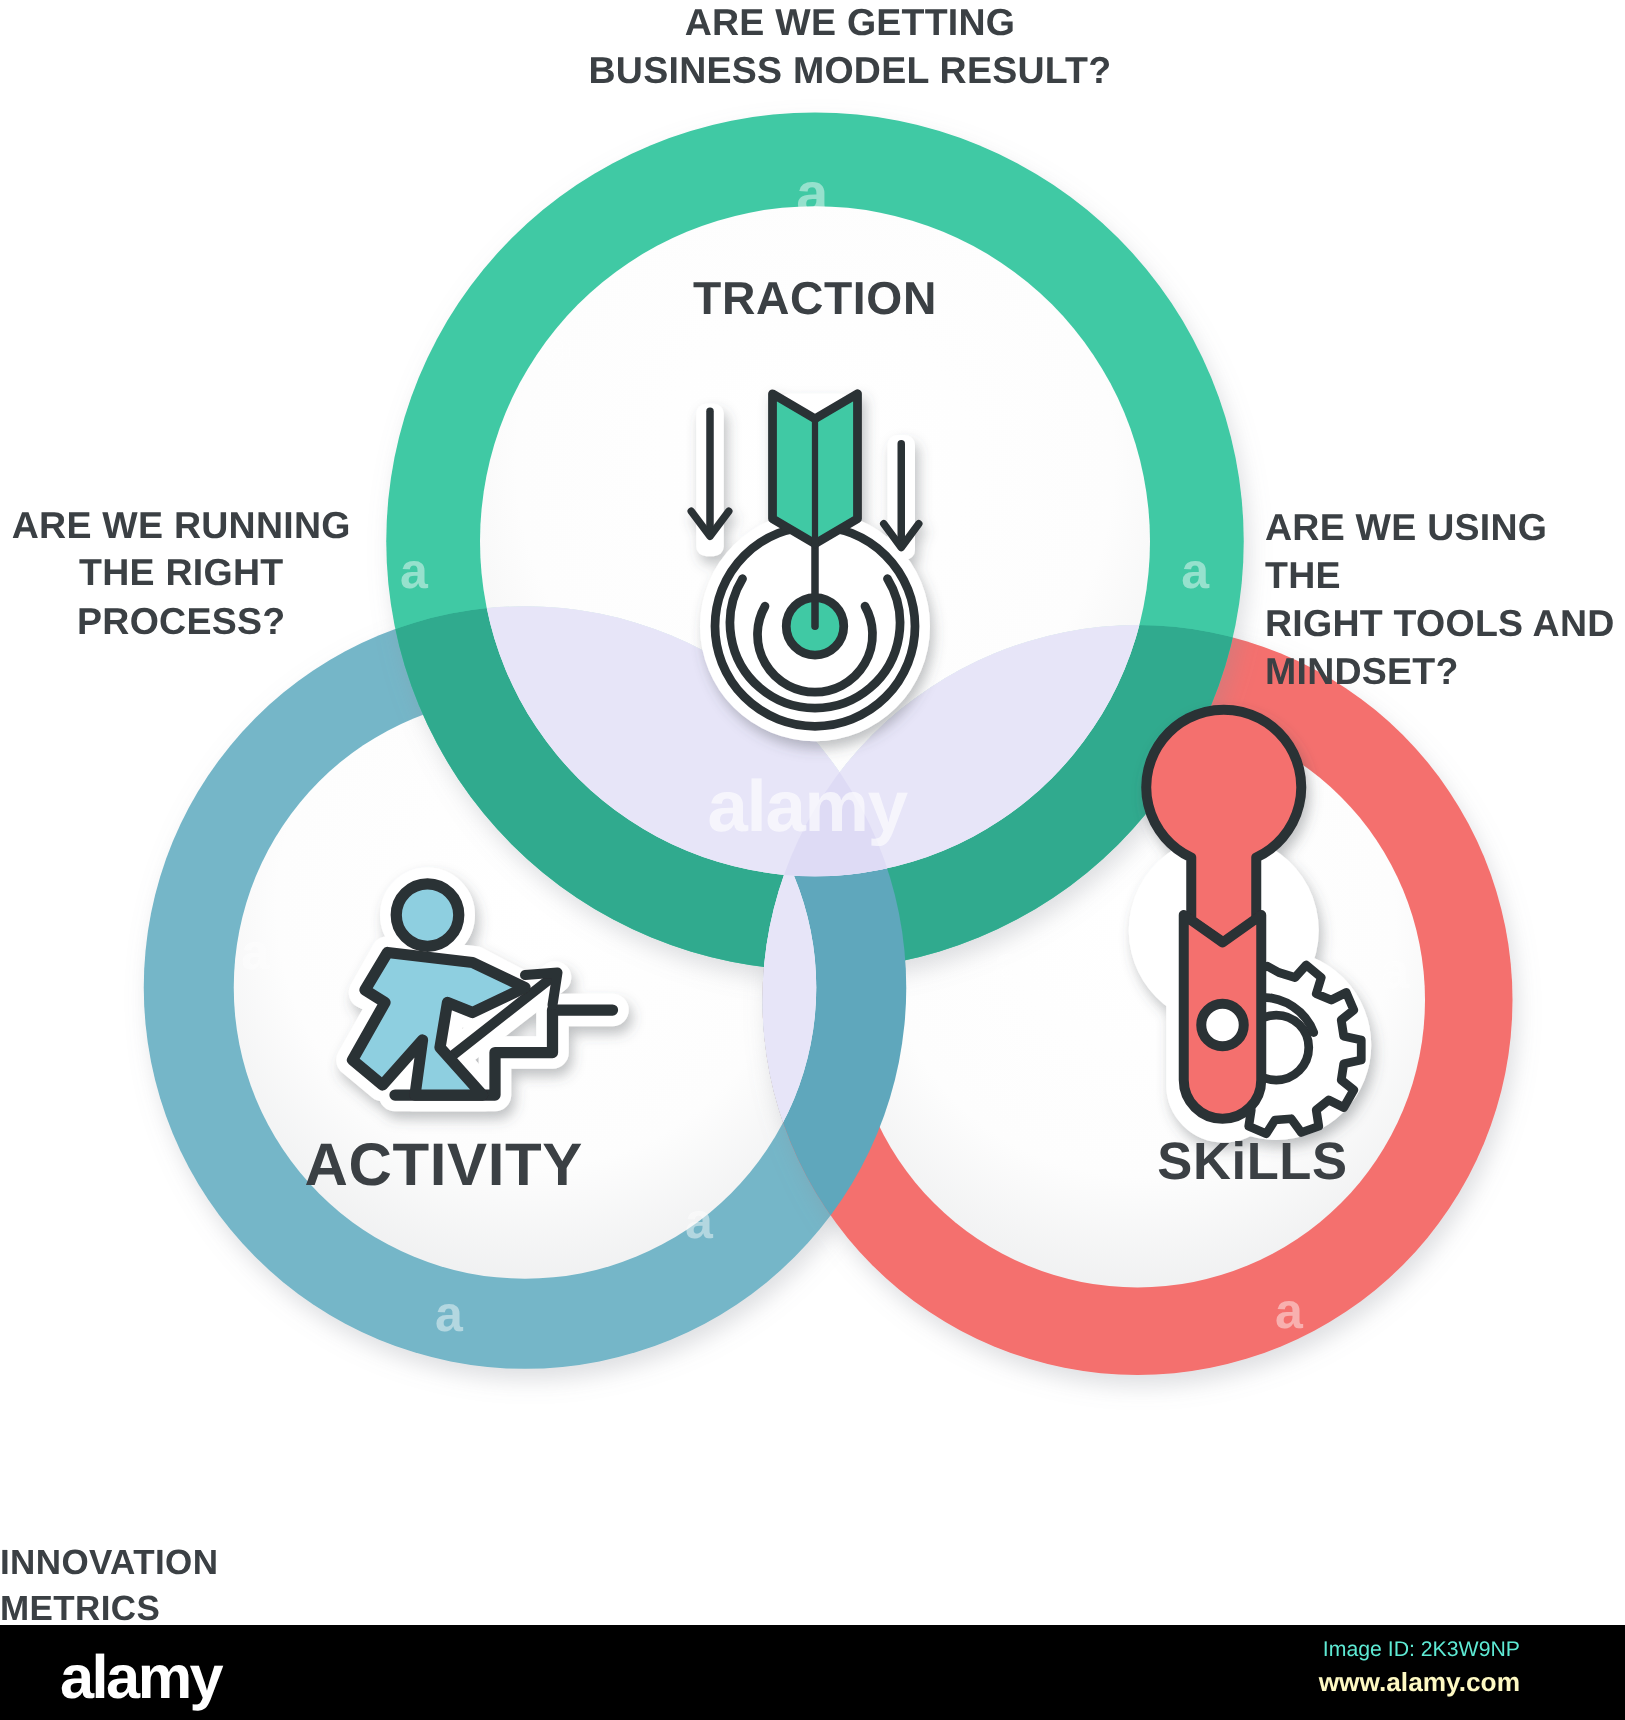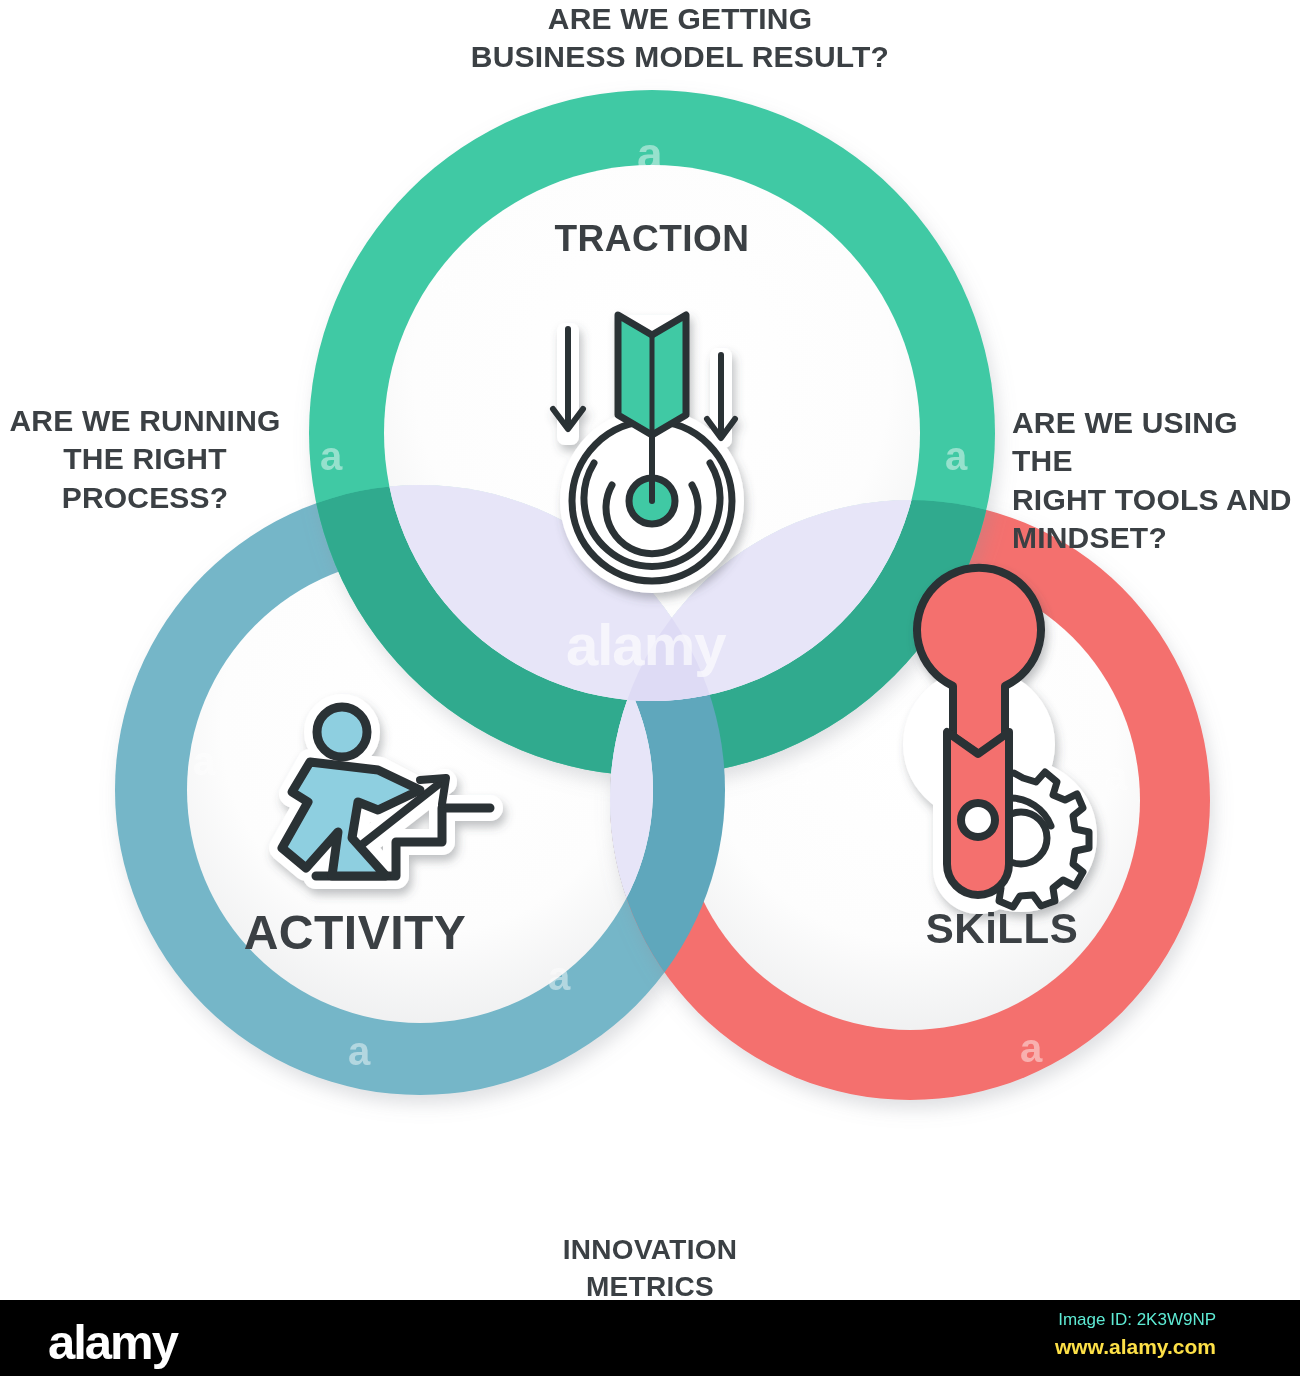--- a/index.html
+++ b/index.html
@@ -85,21 +85,20 @@
     top: 905px;
     width: 370px;
   }
 
   
   #footer-title {
     position: absolute;
     left: 0;
     top: 1232px;
     width: 1300px;
-    text-align: center;
     color: #3b4044;
     font-weight: bold;
     font-size: 28px;
     line-height: 1.32;
     letter-spacing: 0.3px;
     white-space: pre-line;
   }
 
   
   #bottombar {
@@ -125,21 +124,21 @@
     right: 84px;
     top: 10px;
     color: #5eead4;
     font-size: 17px;
     font-family: "Liberation Sans", sans-serif;
   }
   #wm-url {
     position: absolute;
     right: 84px;
     top: 35px;
-    color: #fde047;
+    color: #fef9c3;
     font-size: 21px;
     font-weight: bold;
     font-family: "Liberation Sans", sans-serif;
   }
 </style>
 </head>
 <body>
 
 <div id="stage">
 

